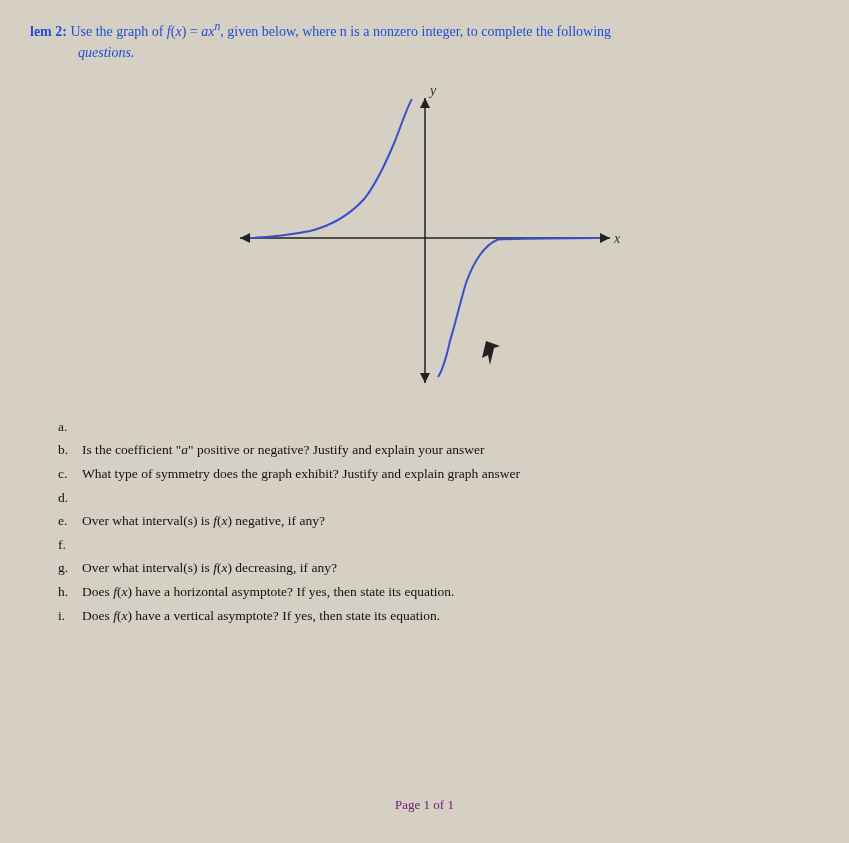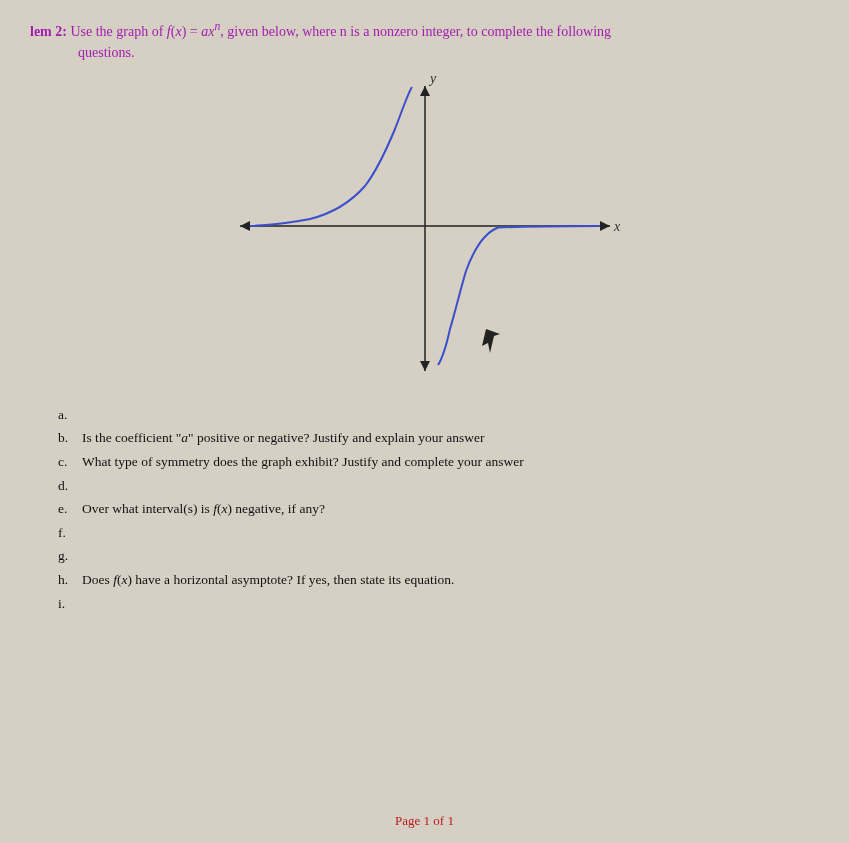--- a/index.html
+++ b/index.html
@@ -16,28 +16,29 @@
       height: 843px;
       background: #d6cfc4;
       display: flex;
       flex-direction: column;
       align-items: flex-start;
       padding: 18px 30px 12px 30px;
       position: relative;
     }
     .problem-header {
       font-size: 14px;
-      color: #a21caf;
-      margin-bottom: 6px;
+      color: #1d4ed8;
+      margin-bottom: 18px;
       line-height: 1.5;
       max-width: 820px;
     }
     .problem-header .indent {
       margin-left: 48px;
       display: block;
+      font-style: italic;
     }
     .graph-area {
       width: 100%;
       display: flex;
       justify-content: center;
       margin-top: 2px;
       margin-bottom: 12px;
     }
     .questions-area {
       font-size: 13.5px;
@@ -48,26 +49,26 @@
     .questions-area .q-item {
       display: flex;
       align-items: flex-start;
     }
     .questions-area .q-label {
       min-width: 22px;
       margin-right: 2px;
     }
     .page-footer {
       position: absolute;
-      bottom: 14px;
+      bottom: 30px;
       left: 0;
       width: 100%;
       text-align: center;
       font-size: 13px;
-      color: #b91c1c;
+      color: #701a75;
     }
     svg text {
       font-family: 'Times New Roman', Times, serif;
     }
   </style>
 </head>
 <body>
 
 <div class="page-container">
 
@@ -119,40 +120,42 @@
   <div class="questions-area">
     <div class="q-item">
       <span class="q-label">a.</span>
     </div>
     <div class="q-item">
       <span class="q-label">b.</span>
       <span>Is the coefficient "<em>a</em>" positive or negative? Justify and explain your answer</span>
     </div>
     <div class="q-item">
       <span class="q-label">c.</span>
-      <span>What type of symmetry does the graph exhibit? Justify and complete your answer</span>
+      <span>What type of symmetry does the graph exhibit? Justify and explain graph answer</span>
     </div>
     <div class="q-item">
       <span class="q-label">d.</span>
     </div>
     <div class="q-item">
       <span class="q-label">e.</span>
       <span>Over what interval(s) is <em>f</em>(<em>x</em>) negative, if any?</span>
     </div>
     <div class="q-item">
       <span class="q-label">f.</span>
     </div>
     <div class="q-item">
       <span class="q-label">g.</span>
+      <span>Over what interval(s) is <em>f</em>(<em>x</em>) decreasing, if any?</span>
     </div>
     <div class="q-item">
       <span class="q-label">h.</span>
       <span>Does <em>f</em>(<em>x</em>) have a horizontal asymptote? If yes, then state its equation.</span>
     </div>
     <div class="q-item">
       <span class="q-label">i.</span>
+      <span>Does <em>f</em>(<em>x</em>) have a vertical asymptote? If yes, then state its equation.</span>
     </div>
   </div>
 
   <div class="page-footer">
     <span>Page 1 of 1</span>
   </div>
 </div>
 
 </body></html>

